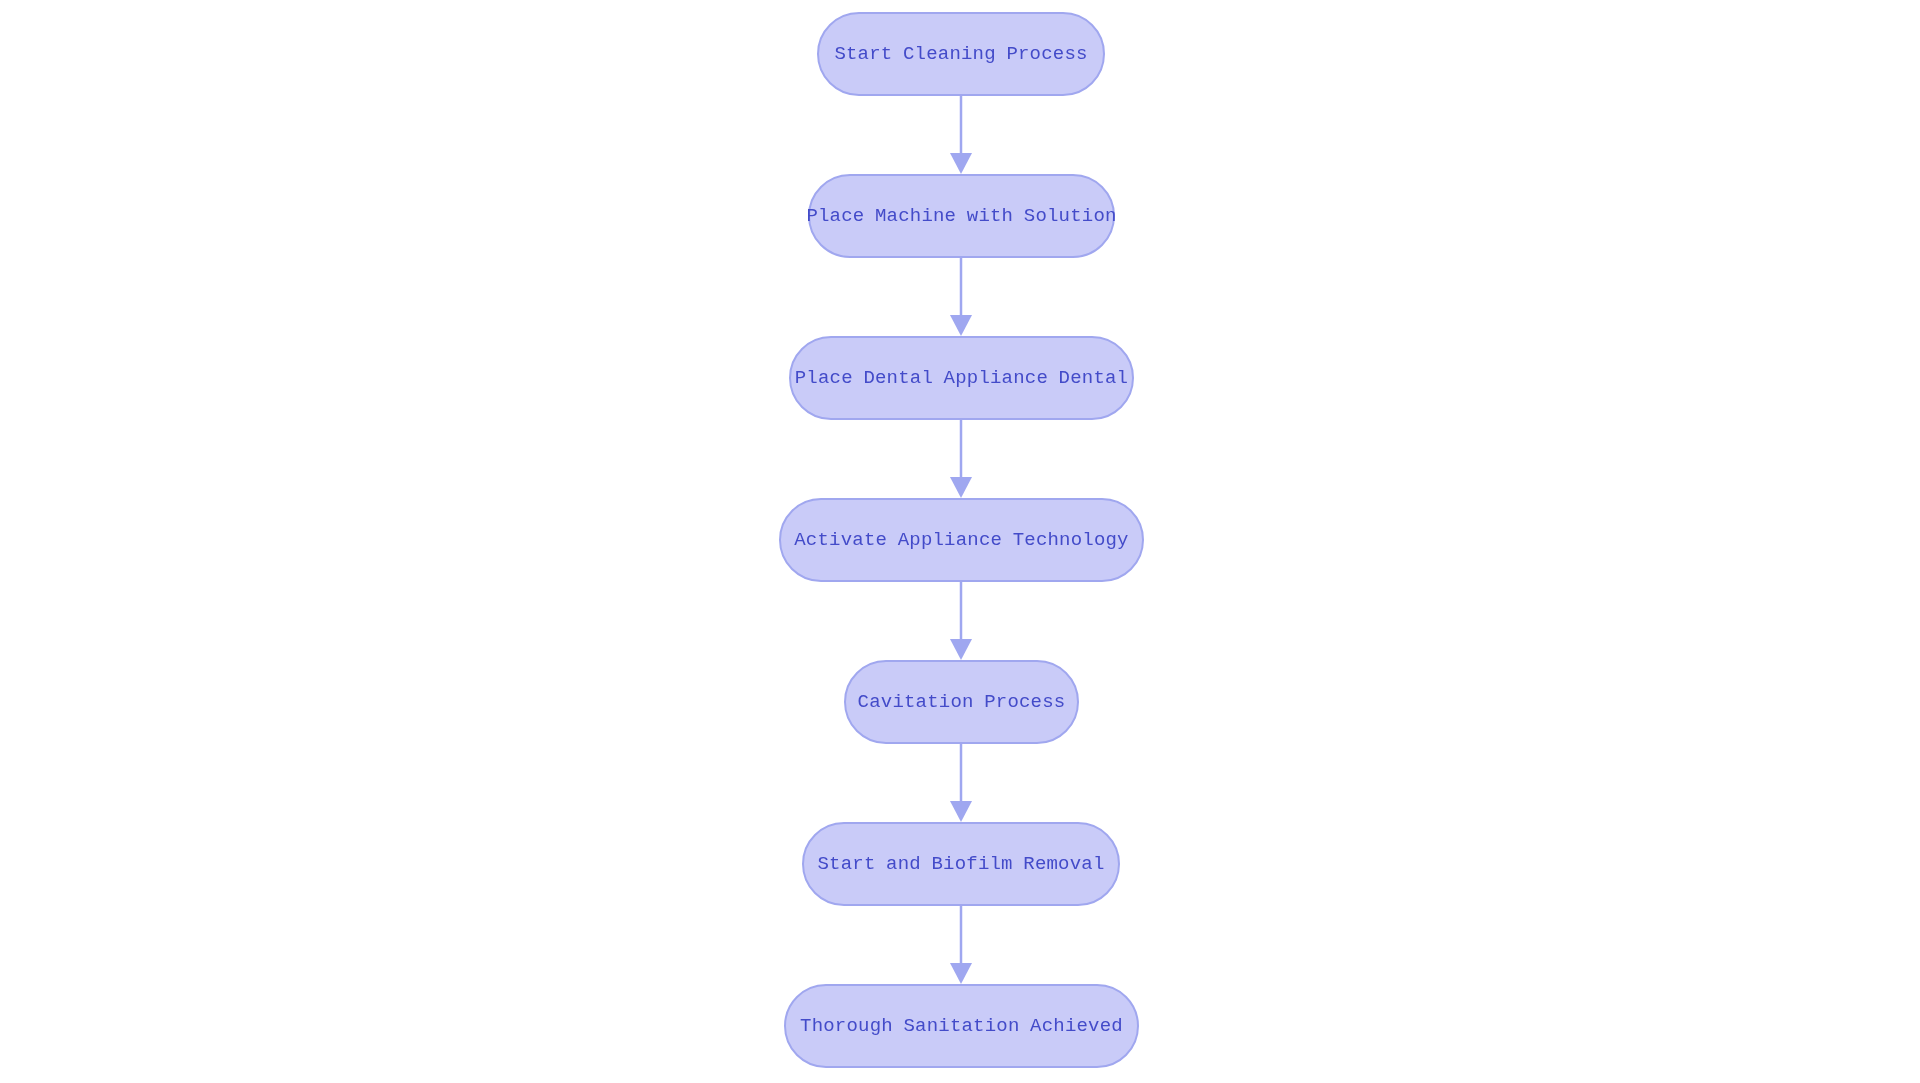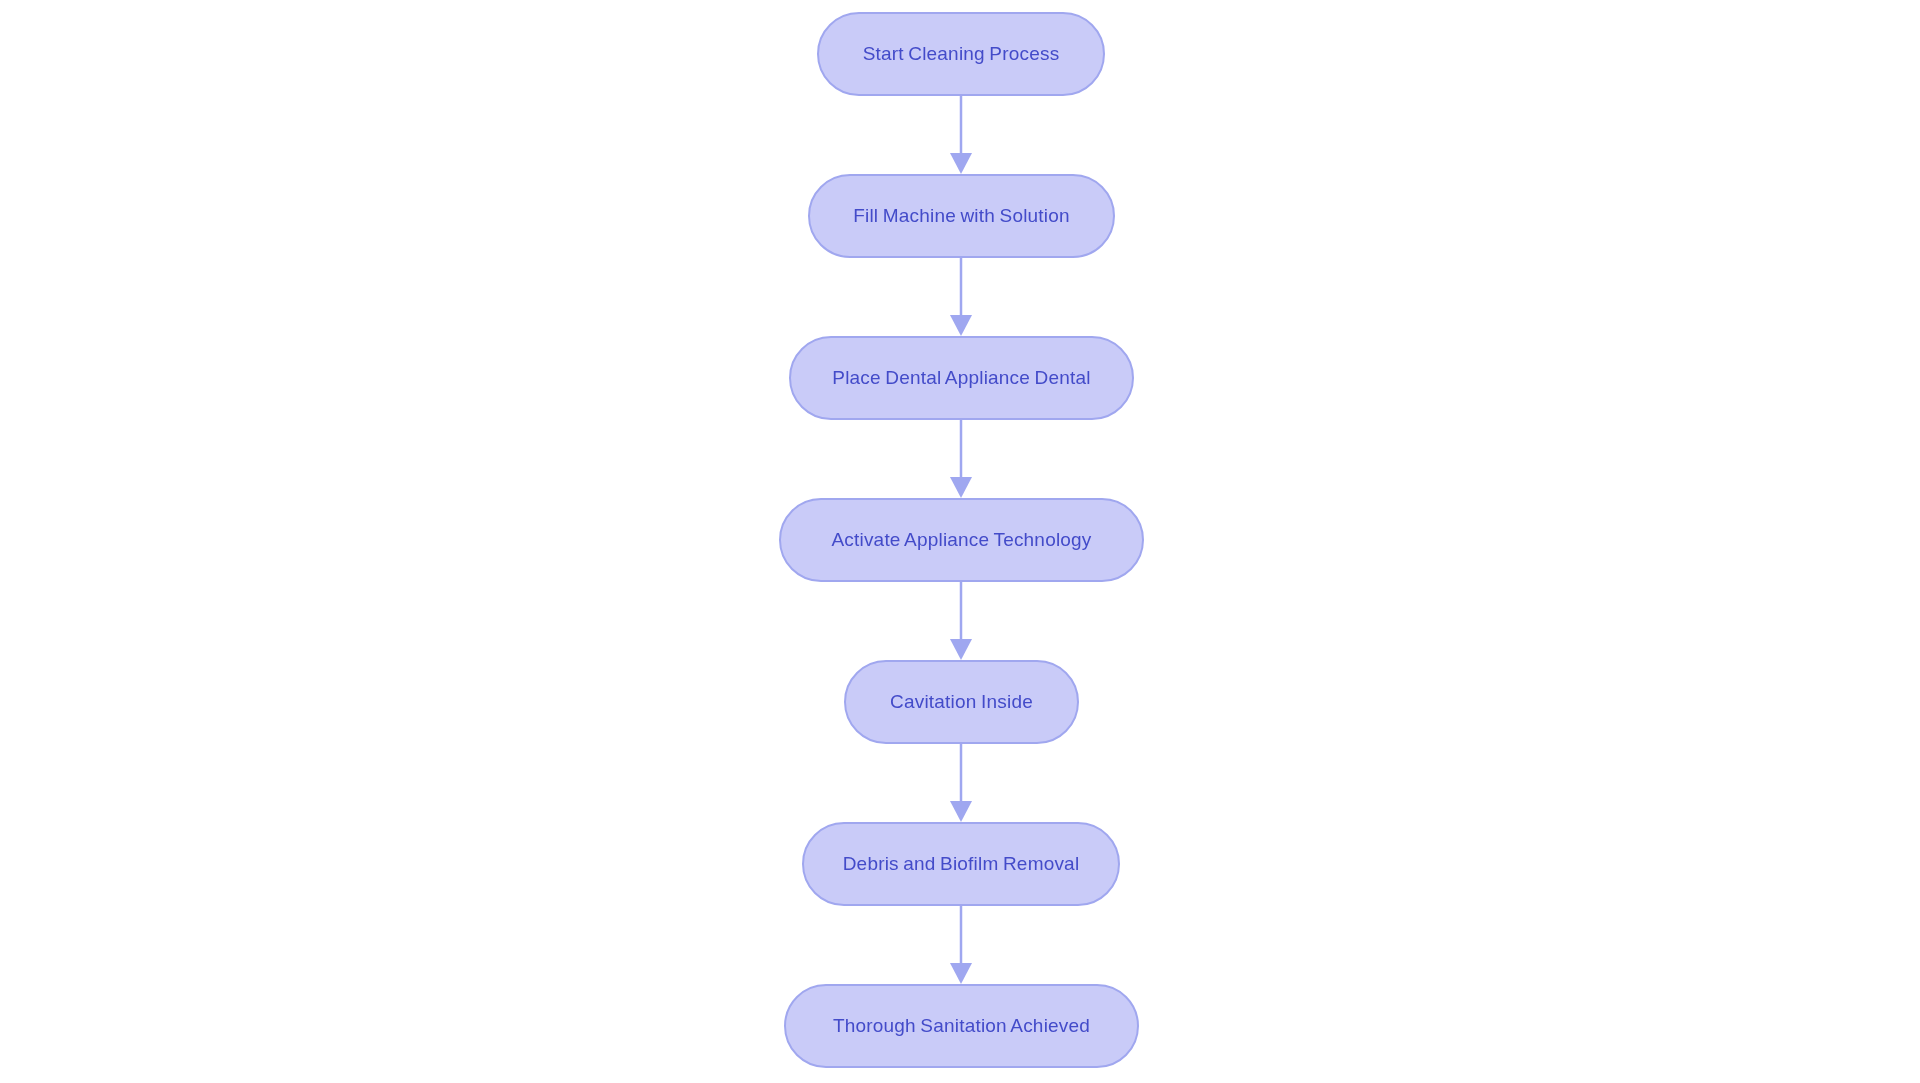--- a/index.html
+++ b/index.html
@@ -40,20 +40,21 @@
     align-items: center;
     justify-content: center;
   }
   .node span {
     color: var(--node-text, #434bc9);
     font-size: 19px;
     font-weight: 500;
     letter-spacing: 0.2px;
     word-spacing: -1px;
     white-space: nowrap;
+    font-family: Liberation Mono, monospace;
   }
 </style>
 </head>
 <body>
 
 <div class="canvas">
 
   <svg class="arrows" viewBox="0 0 1920 1083">
     <g>
       <line x1="961" y1="96" x2="961" y2="155"></line>
@@ -79,36 +80,36 @@
       <line x1="961" y1="906" x2="961" y2="965"></line>
       <polygon points="950,963 972,963 961,984"></polygon>
     </g>
   </svg>
 
   <div class="node" style="left:817px; top:12px;  width:288px;">
     <span>Start Cleaning Process</span>
   </div>
 
   <div class="node" style="left:808px; top:174px; width:307px;">
-    <span>Fill Machine with Solution</span>
+    <span>Place Machine with Solution</span>
   </div>
 
   <div class="node" style="left:789px; top:336px; width:345px;">
     <span>Place Dental Appliance Dental</span>
   </div>
 
   <div class="node" style="left:779px; top:498px; width:365px;">
     <span>Activate Appliance Technology</span>
   </div>
 
   <div class="node" style="left:844px; top:660px; width:235px;">
-    <span>Cavitation Inside</span>
+    <span>Cavitation Process</span>
   </div>
 
   <div class="node" style="left:802px; top:822px; width:318px;">
-    <span>Debris and Biofilm Removal</span>
+    <span>Start and Biofilm Removal</span>
   </div>
 
   <div class="node" style="left:784px; top:984px; width:355px;justify-content:center;">
     <span>Thorough Sanitation Achieved</span>
   </div>
 
 </div>
 
 </body></html>

